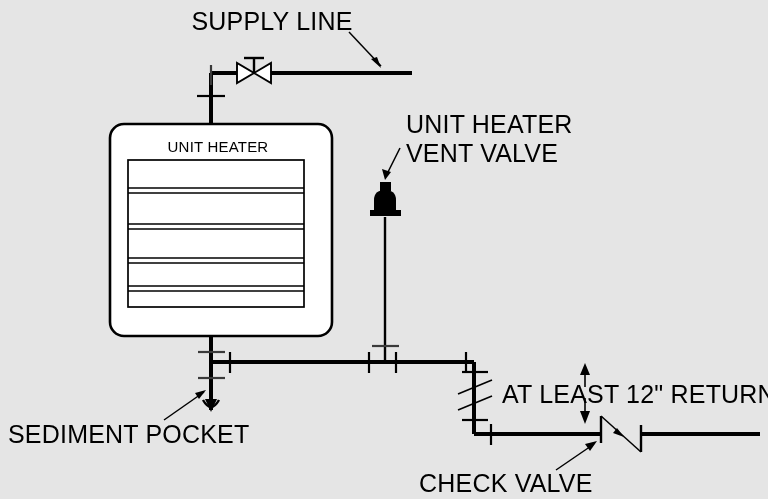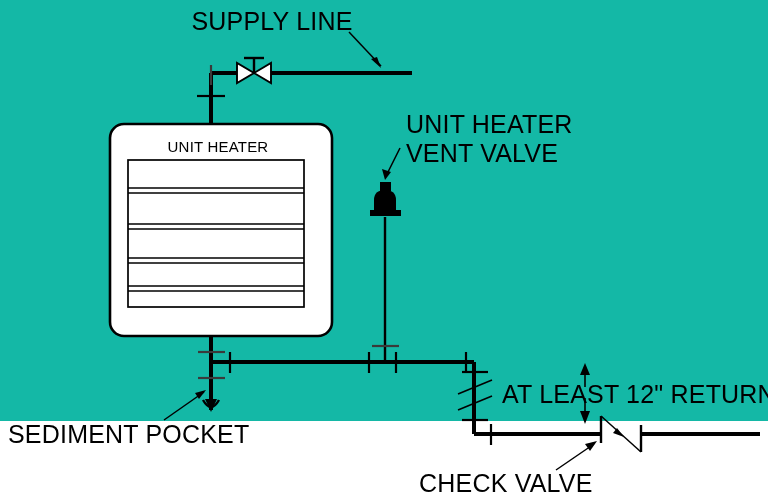--- a/index.html
+++ b/index.html
@@ -10,22 +10,22 @@
   }
   body {
     width: 768px;
     height: 499px;
     overflow: hidden;
     font-family: "Liberation Sans", sans-serif;
   }
   #diagram-root {
     position: relative;
     width: 768px;
-    height: 421px;
-    background: #14b8a6;
+    height: 499px;
+    background: #e5e5e5;
   }
   svg#schematic {
     display: block;
     width: 768px;
     height: 499px;
   }
   .pipe-main {
     stroke: #000000;
     stroke-width: 4;
     fill: none;

